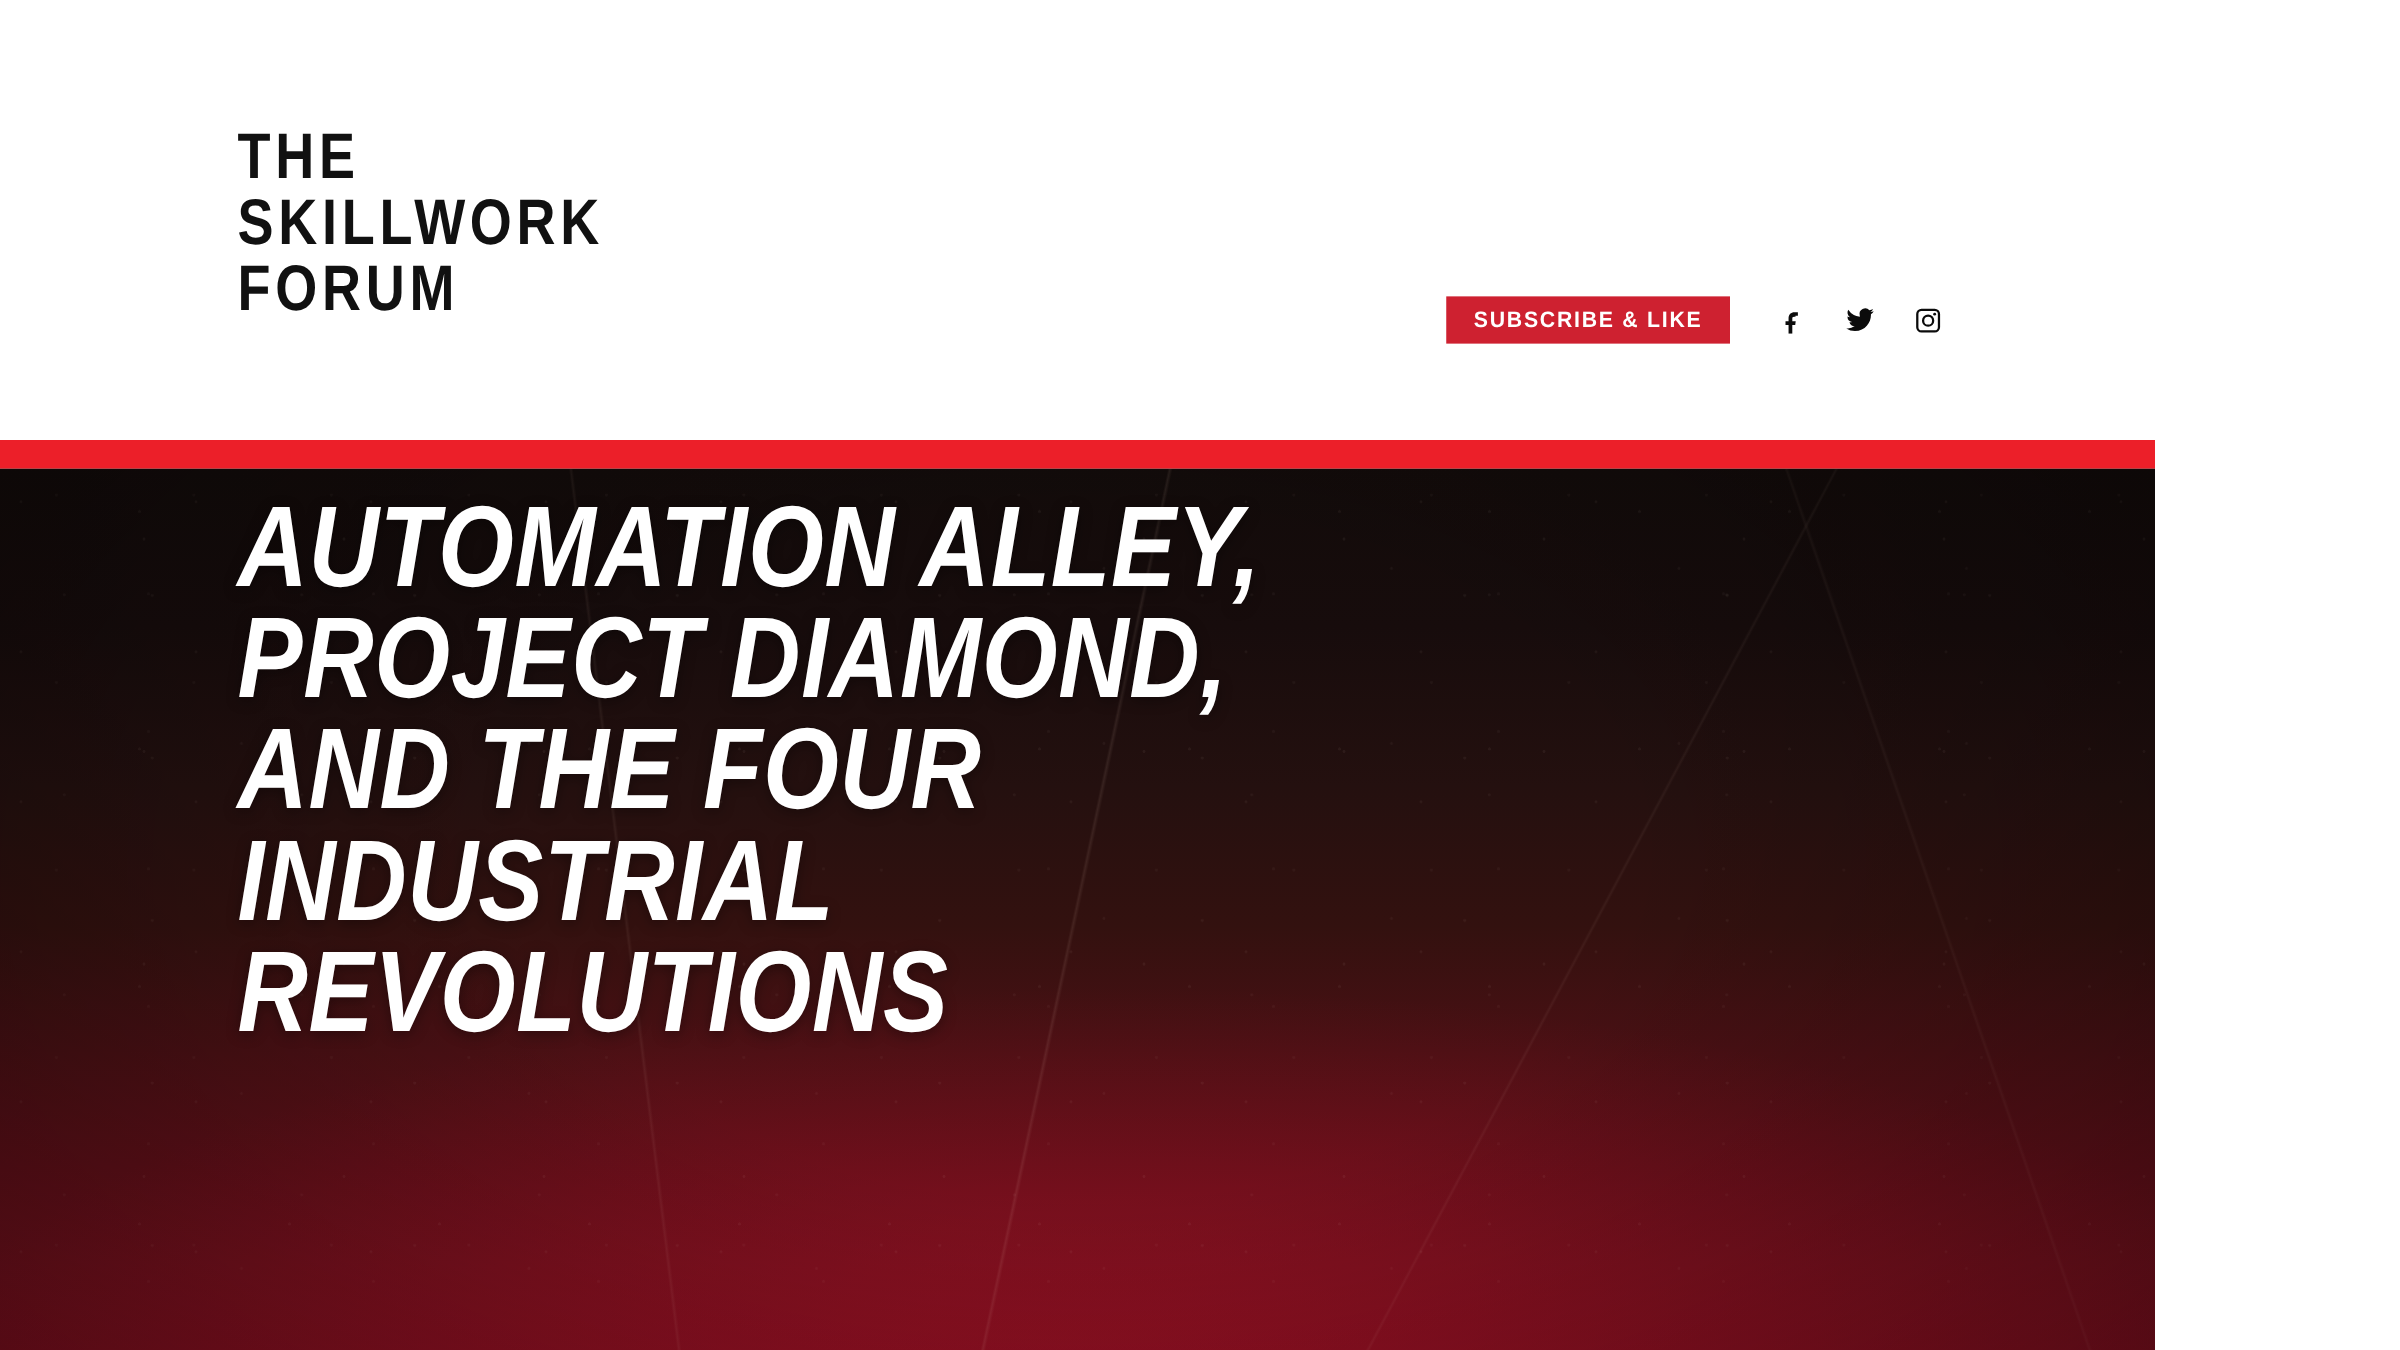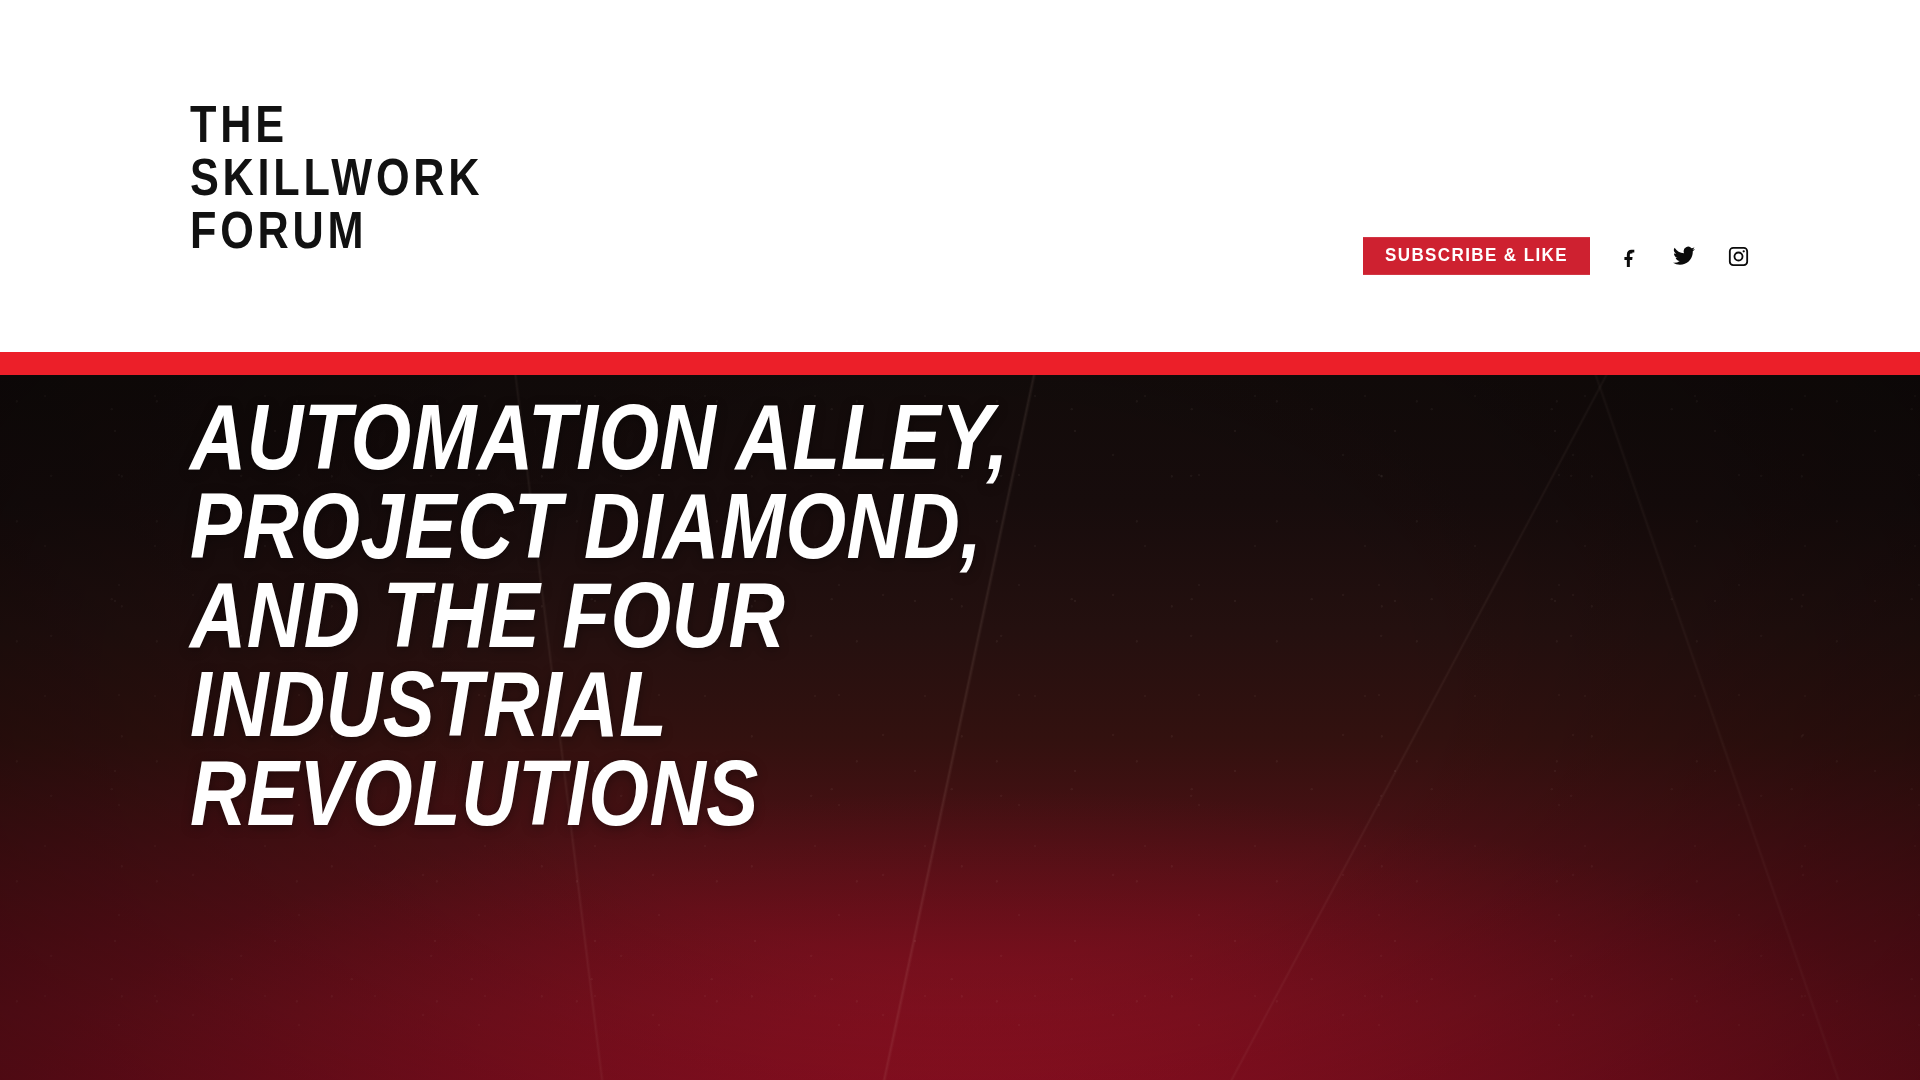--- a/index.html
+++ b/index.html
@@ -8,21 +8,21 @@
   html, body {
     width:1920px;
     height:1080px;
     overflow:hidden;
     background:#ffffff;
     font-family:"Liberation Sans", sans-serif;
   }
 
   #page {
     position:relative;
-    width:1920px;
+    width:1724px;
     height:1080px;
     overflow:hidden;
   }
 
   
   .site-header {
     position:relative;
     width:100%;
     height:352px;
     background:#ffffff;
@@ -49,21 +49,21 @@
     transform-origin:left top;
     white-space:nowrap;
   }
 
   .header-right {
     position:absolute;
     right:170px;
     top:238px;
     display:flex;
     align-items:center;
-    gap:0px;
+    gap:10px;
     justify-content:space-between;
   }
 
   .subscribe-btn {
     display:inline-flex;
     align-items:center;
     justify-content:center;
     height:36px;
     padding:0 22px;
     background:#CE2130;

